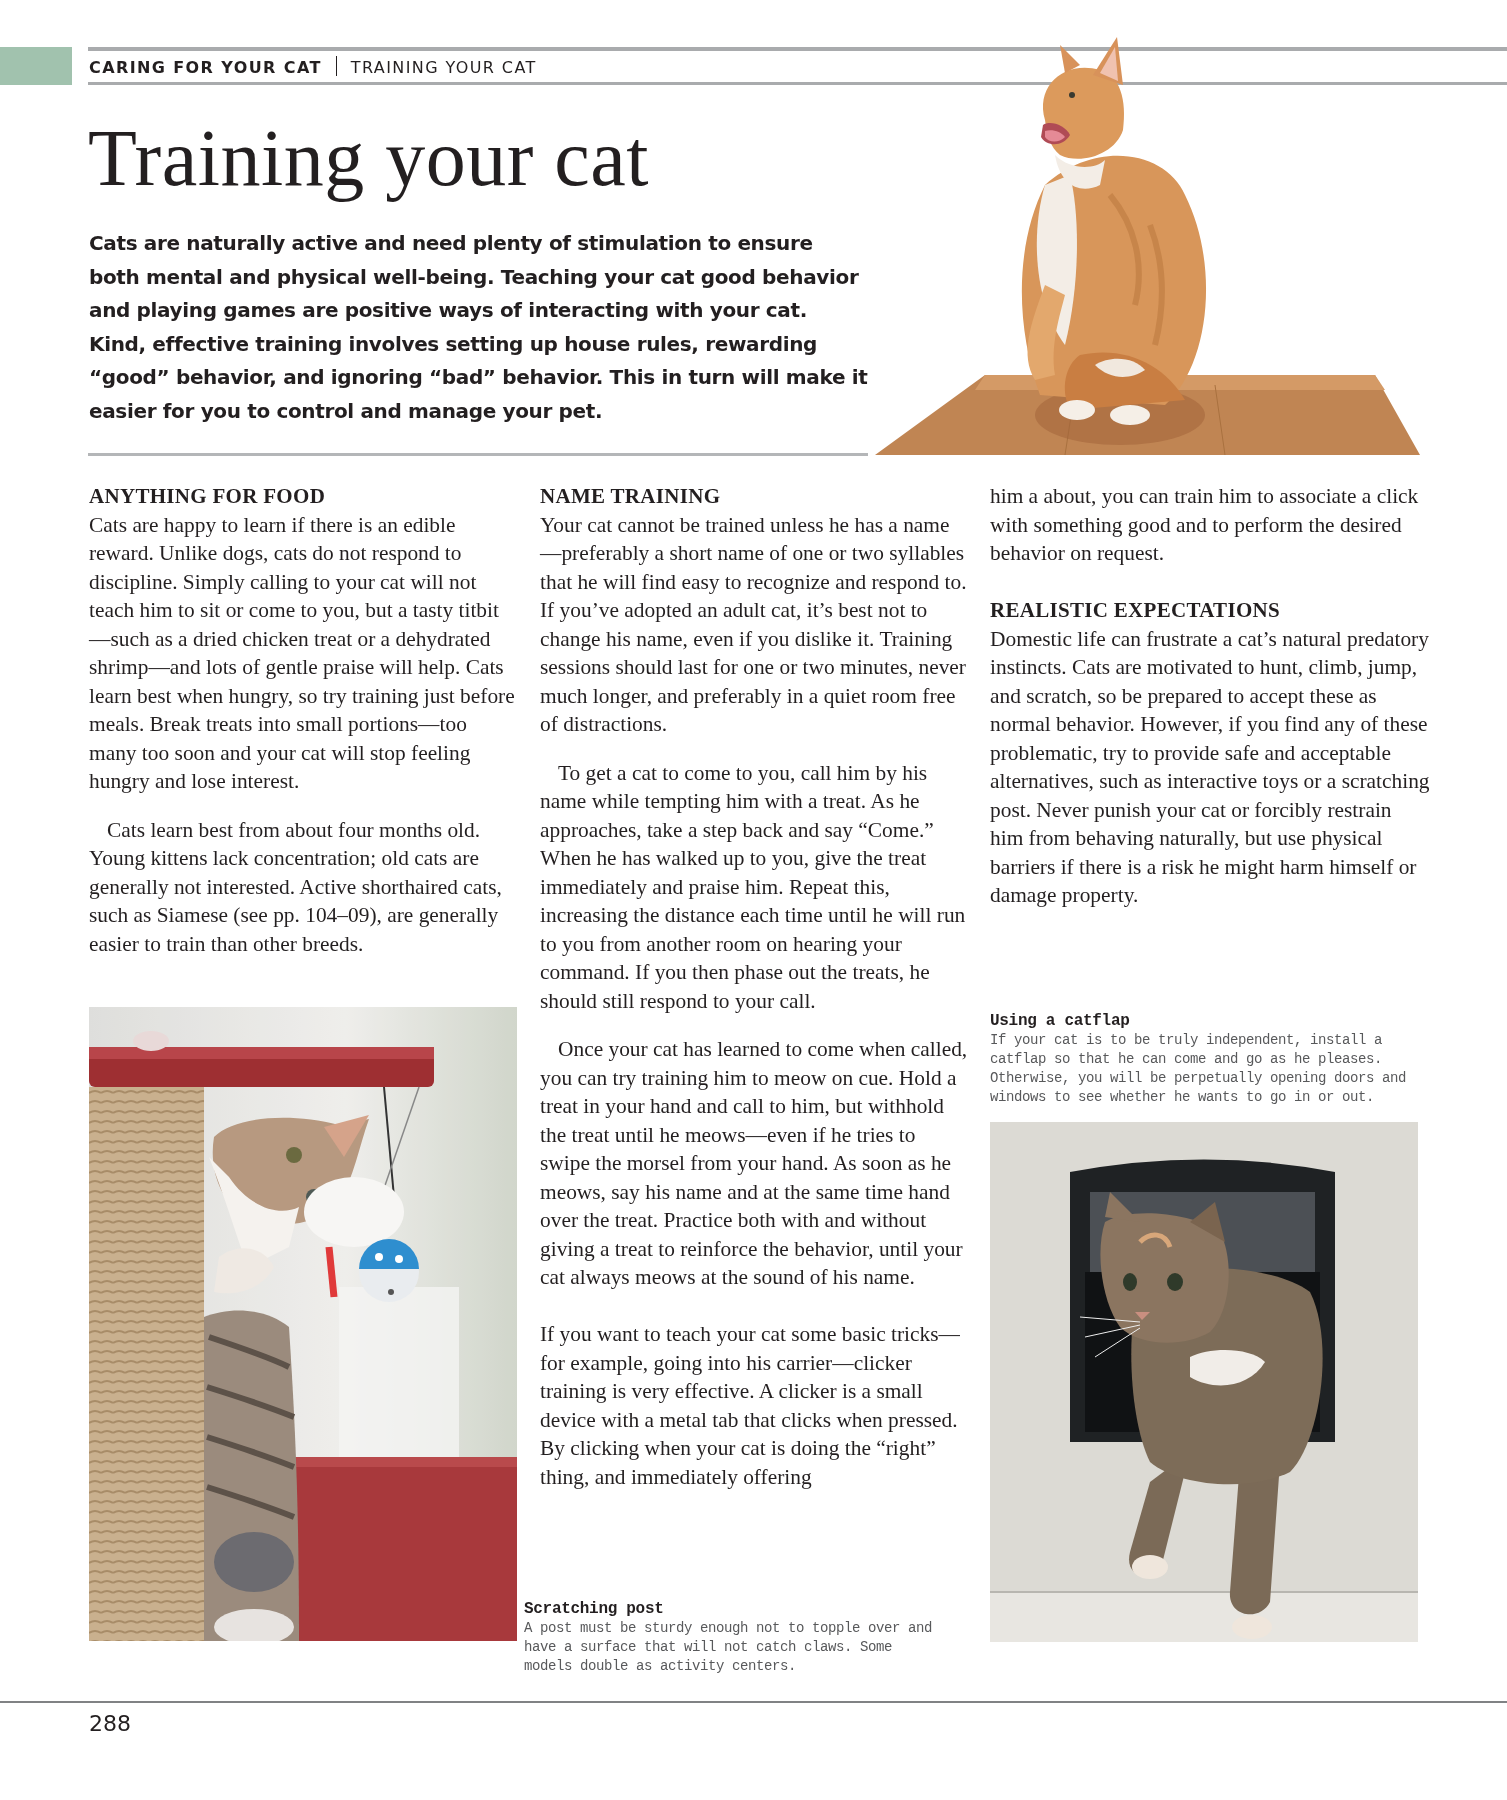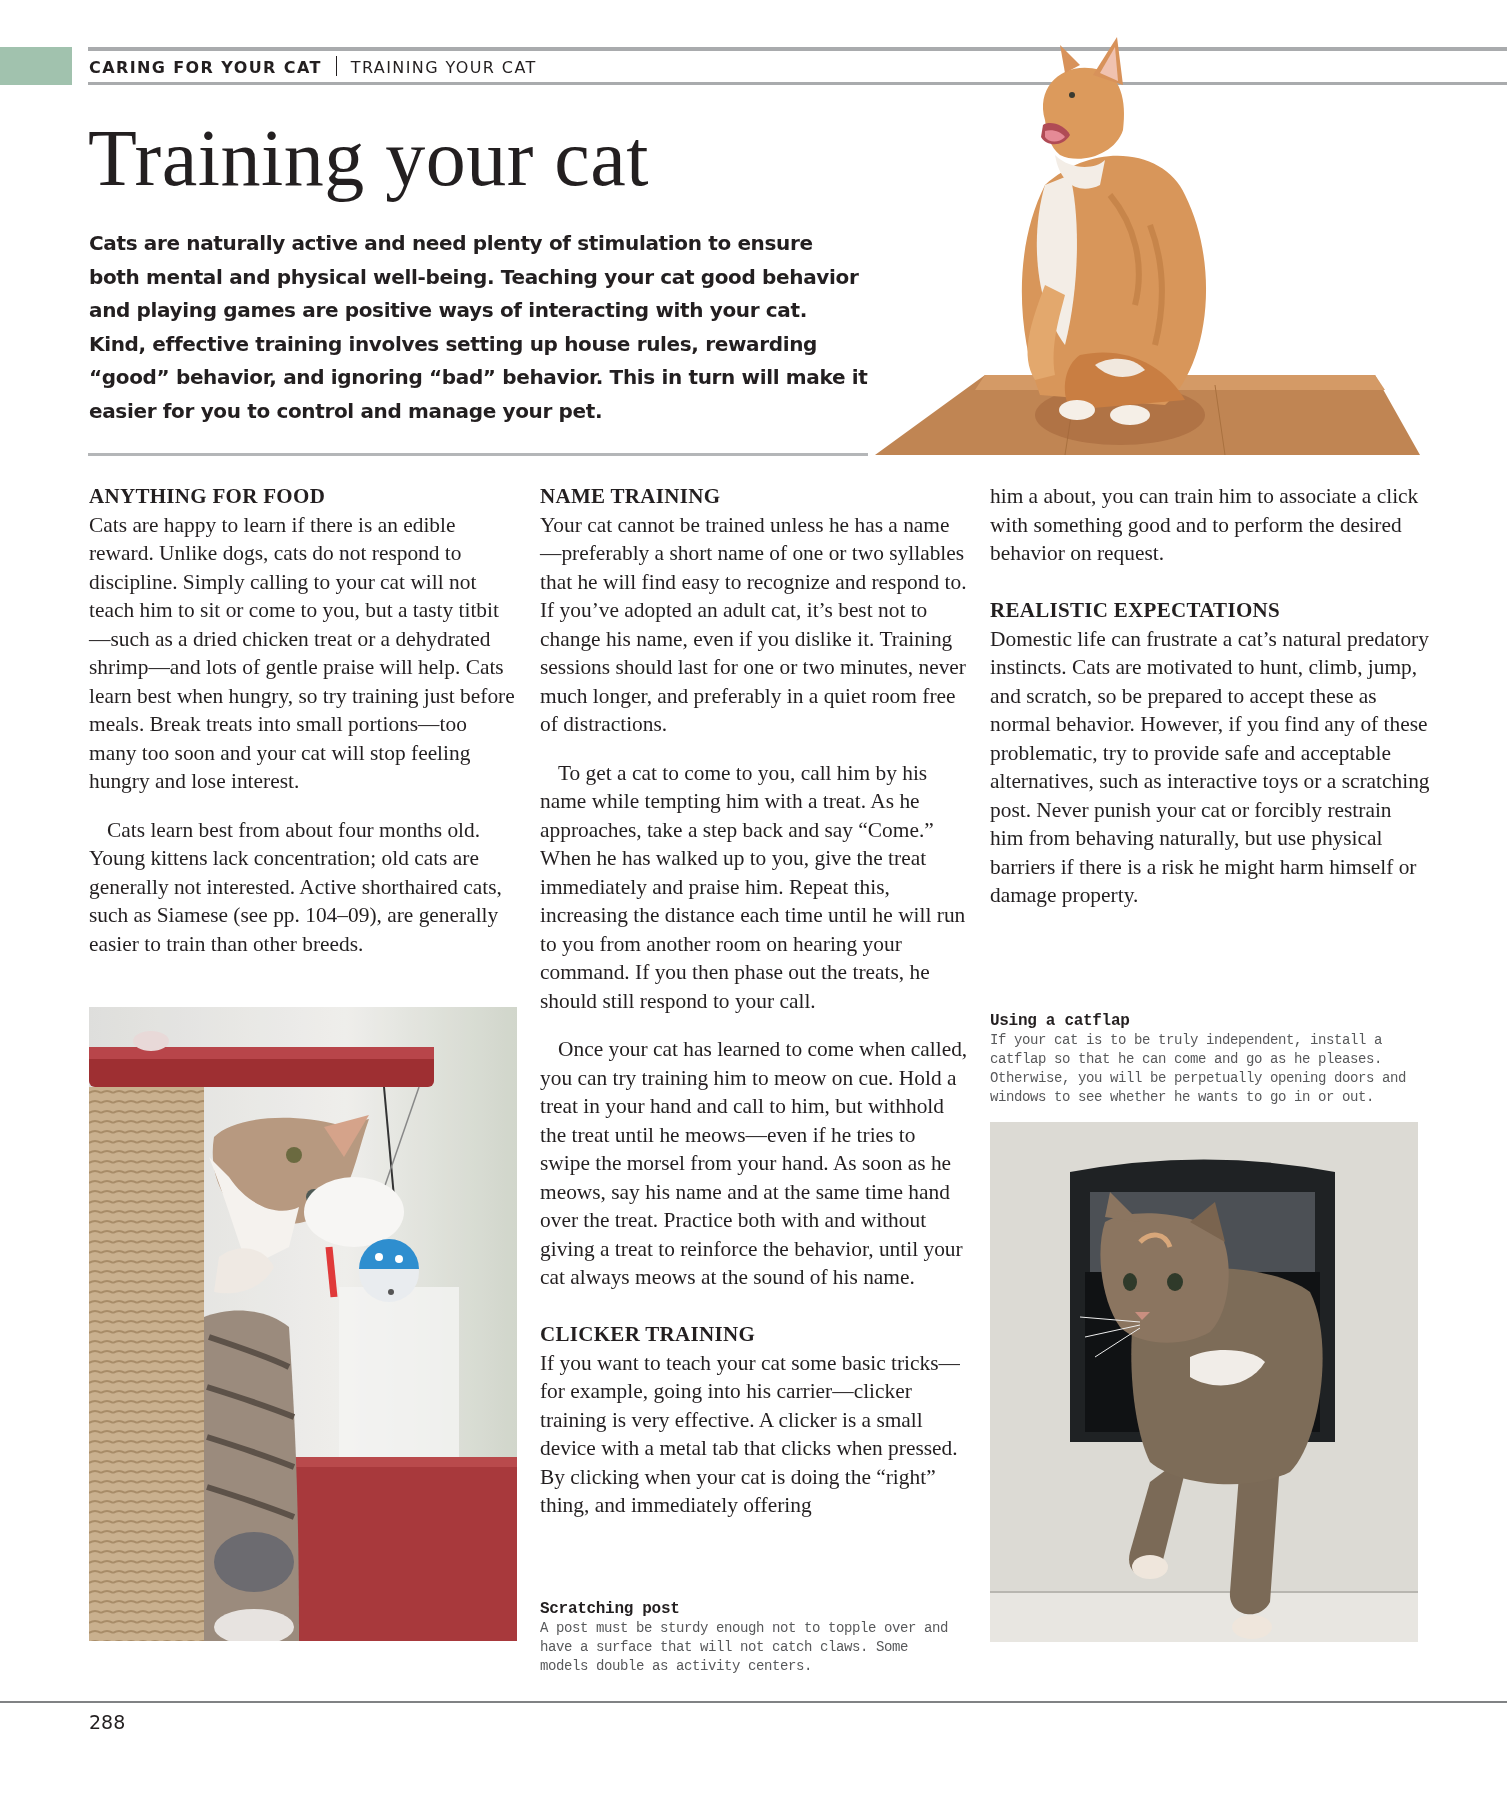--- a/index.html
+++ b/index.html
@@ -29,25 +29,25 @@
   .col p.indent { text-indent: 18px; margin-top: 20px; }
   .col .gap { height: 28.5px; }
 
   .photo { overflow: hidden; }
   .photo-kitten { left: 89px; top: 1007px; width: 428px; height: 634px; }
   .photo-catflap { left: 990px; top: 1122px; width: 428px; height: 520px; }
 
   .caption { font-family: Liberation Mono, monospace; color: #231f20; }
   .caption h3 { margin: 0; font-size: 16px; font-weight: bold; line-height: 19px; letter-spacing: -0.3px; }
   .caption p { margin: 0; font-size: 14px; line-height: 19px; color: #58595b; font-weight: normal; letter-spacing: -0.4px; }
-  .cap-scratch { left: 540px; top: 1600px; width: 420px; }
+  .cap-scratch { left: 524px; top: 1600px; width: 420px; }
   .cap-catflap { left: 990px; top: 1012px; width: 440px; }
 
   .footer-rule { left: 0; top: 1701px; width: 1507px; height: 2px; background: #808284; }
-  .page-num { left: 89px; top: 1711px; font-family: "DejaVu Sans", sans-serif; font-size: 19px; color: #231f20; }
+  .page-num { left: 89px; top: 1711px; font-family: "DejaVu Sans", sans-serif; font-size: 22px; color: #231f20; }
 </style>
 </head>
 <body>
 
 <div class="abs tab"></div>
 <div class="abs rule-top"></div>
 <div class="abs rule-bot"></div>
 <div class="abs breadcrumb">
   <span class="sec">CARING FOR YOUR CAT</span><span class="sep"></span><span class="sub">TRAINING YOUR CAT</span>
 </div>
@@ -136,21 +136,20 @@
     <path d="M130,250 C150,235 175,240 185,260 C175,280 150,290 125,285 Z" fill="#efe9e3"></path>
   </svg>
 </div>
 
 <div class="abs col col2">
   <h2>NAME TRAINING</h2>
   <p>Your cat cannot be trained unless he has a name—preferably a short name of one or two syllables that he will find easy to recognize and respond to. If you’ve adopted an adult cat, it’s best not to change his name, even if you dislike it. Training sessions should last for one or two minutes, never much longer, and preferably in a quiet room free of distractions.</p>
   <p class="indent">To get a cat to come to you, call him by his name while tempting him with a treat. As he approaches, take a step back and say “Come.” When he has walked up to you, give the treat immediately and praise him. Repeat this, increasing the distance each time until he will run to you from another room on hearing your command. If you then phase out the treats, he should still respond to your call.</p>
   <p class="indent">Once your cat has learned to come when called, you can try training him to meow on cue. Hold a treat in your hand and call to him, but withhold the treat until he meows—even if he tries to swipe the morsel from your hand. As soon as he meows, say his name and at the same time hand over the treat. Practice both with and without giving a treat to reinforce the behavior, until your cat always meows at the sound of his name.</p>
   <div class="gap"></div>
-  <h2>CLICKER TRAINING</h2>
   <p>If you want to teach your cat some basic tricks—for example, going into his carrier—clicker training is very effective. A clicker is a small device with a metal tab that clicks when pressed. By clicking when your cat is doing the “right” thing, and immediately offering</p>
 </div>
 
 <div class="abs caption cap-scratch">
   <h3>Scratching post</h3>
   <p>A post must be sturdy enough not to topple over and have a surface that will not catch claws. Some models double as activity centers.</p>
 </div>
 
 <div class="abs col col3">
   <p>him a about, you can train him to associate a click with something good and to perform the desired behavior on request.</p>

